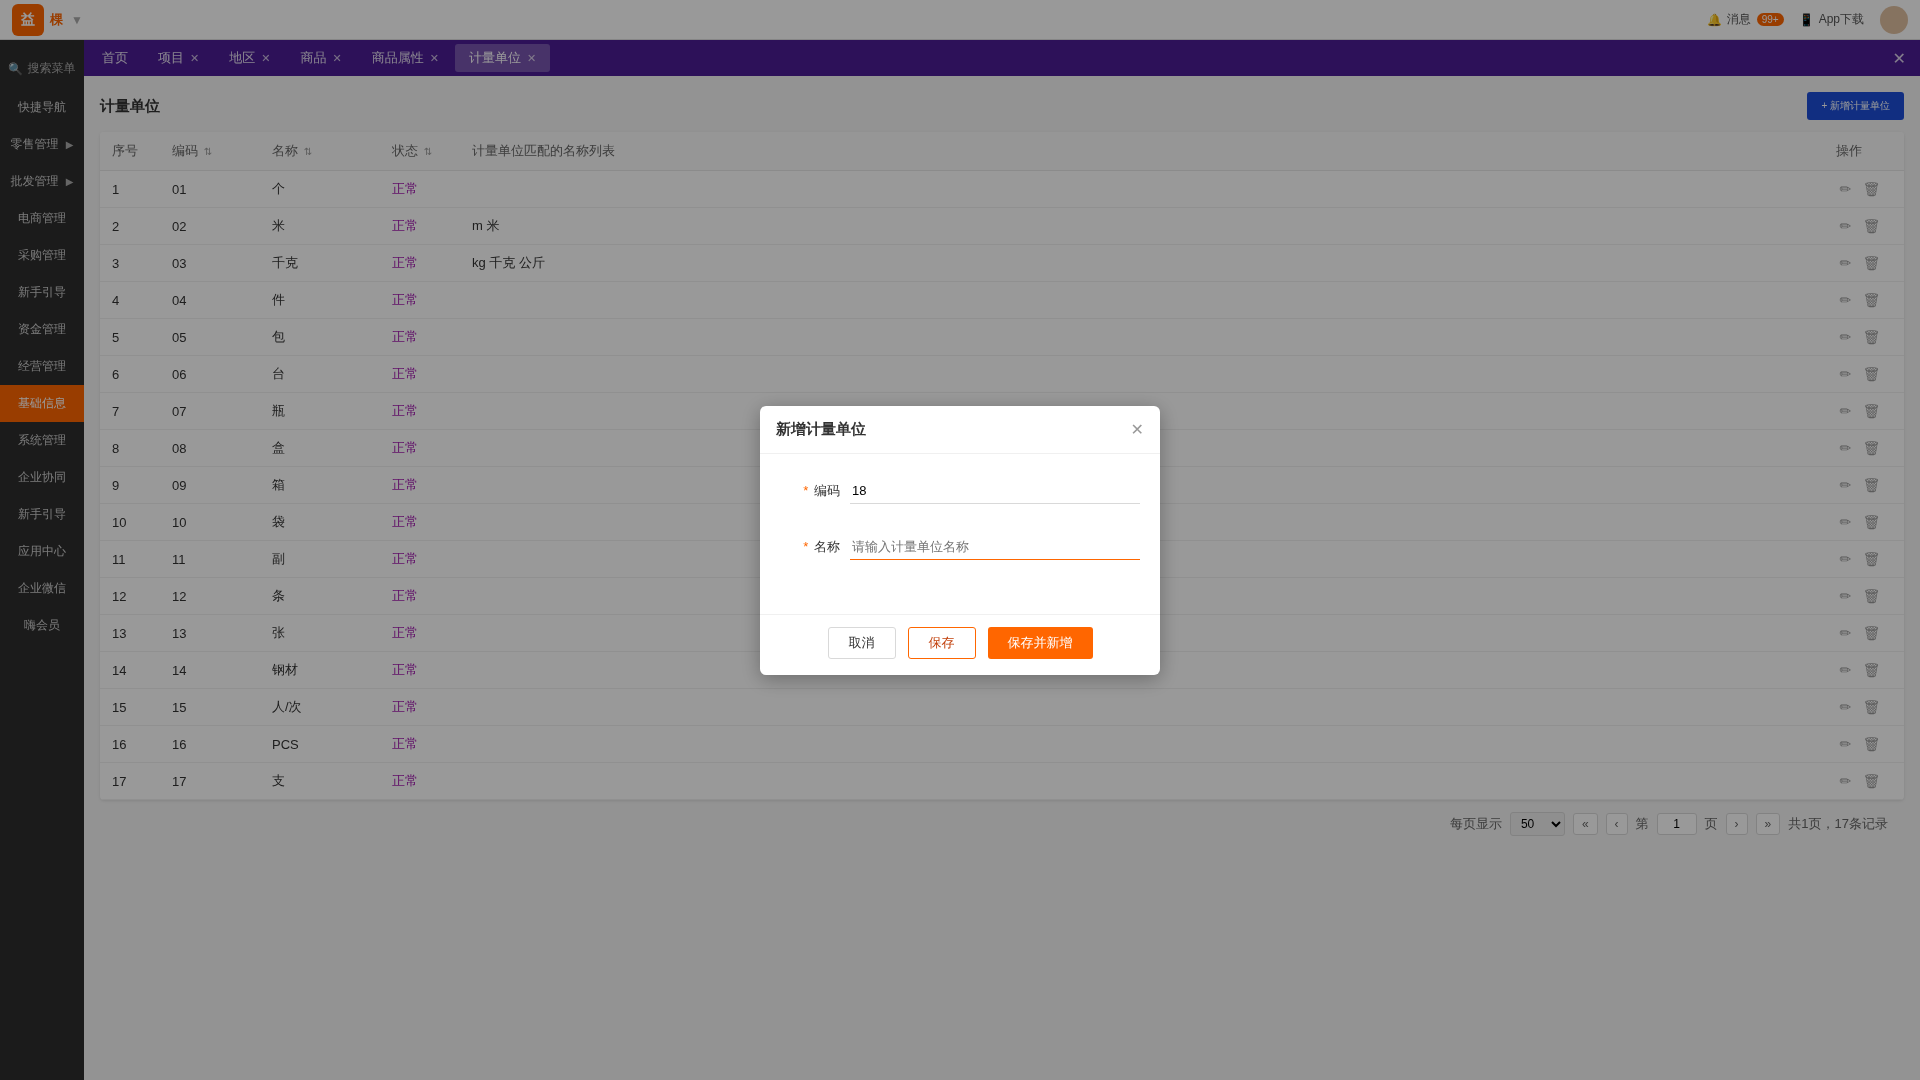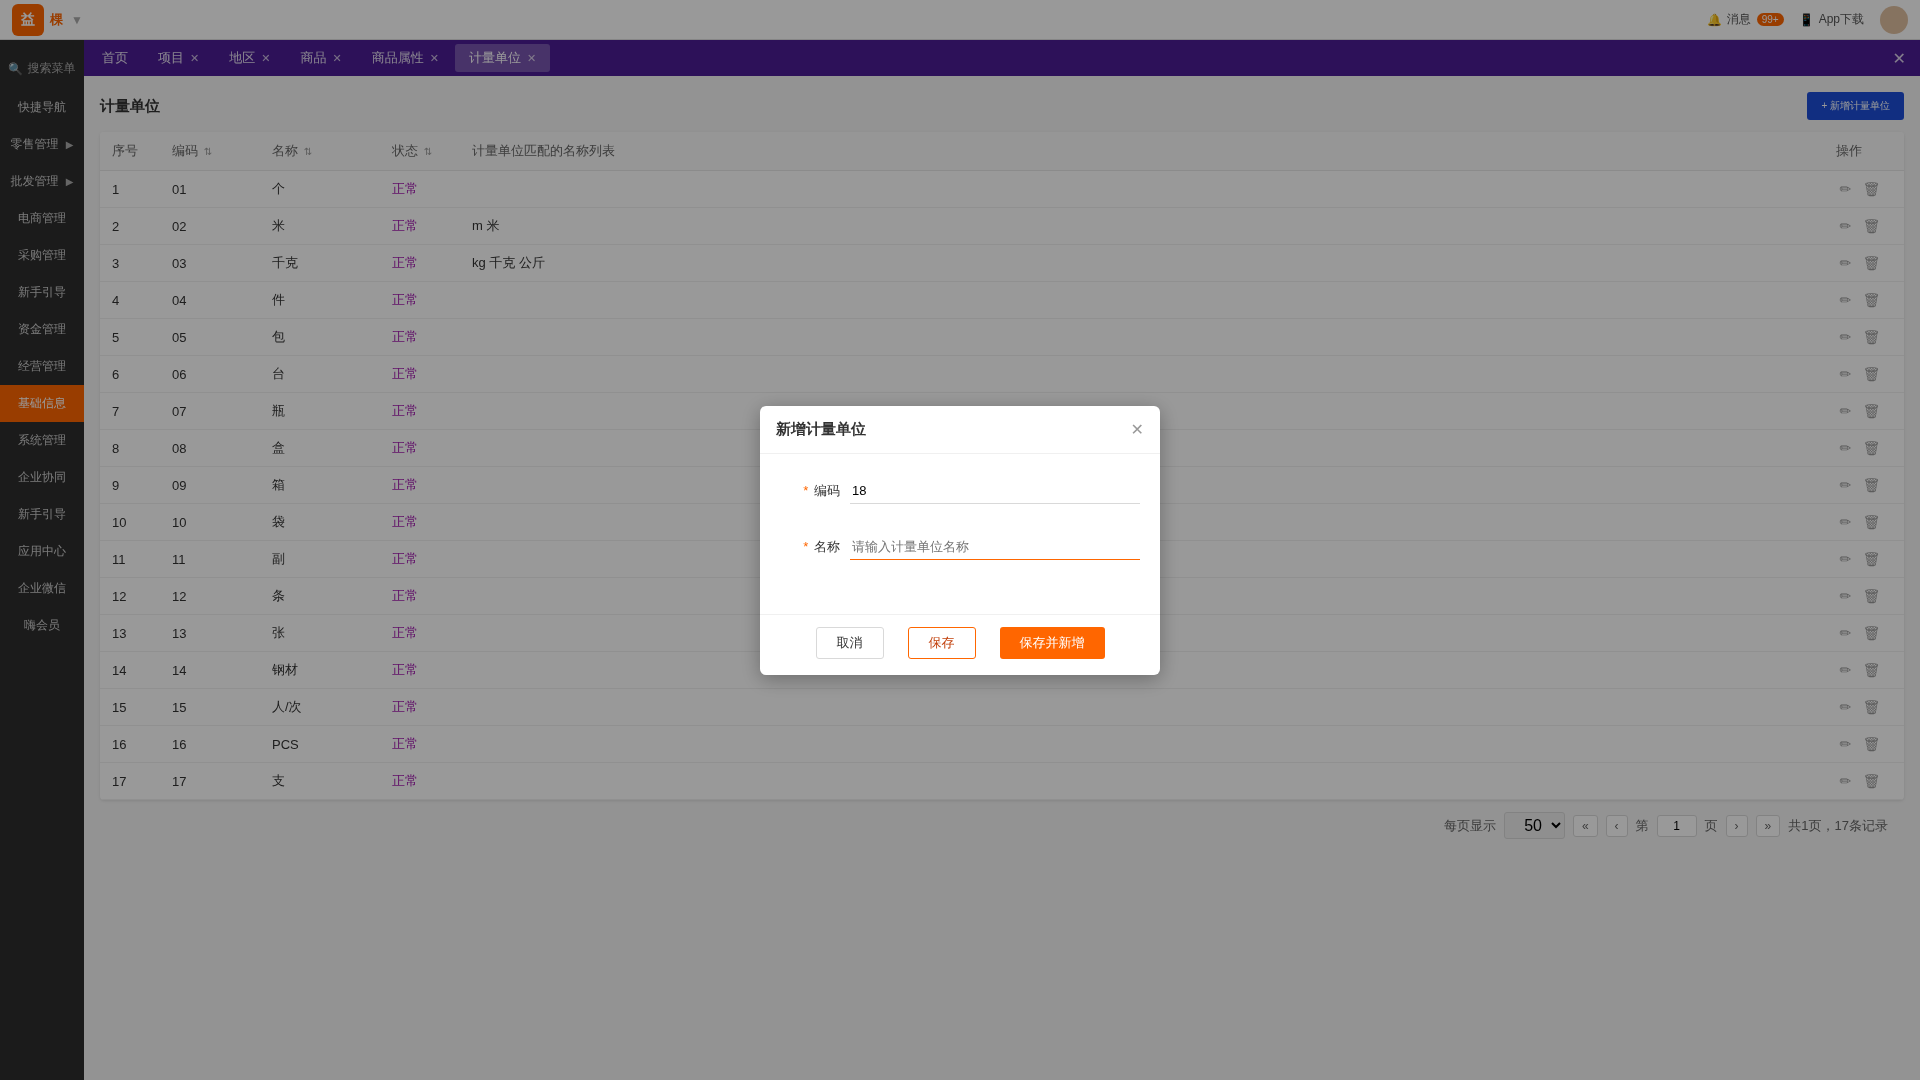--- a/index.html
+++ b/index.html
@@ -47,39 +47,39 @@
     
     .data-table { width: 100%; background: #fff; border-collapse: collapse; border-radius: 4px; overflow: hidden; box-shadow: 0 1px 3px rgba(0,0,0,0.1); }
     .data-table th { background: #fafafa; border-bottom: 1px solid #e8e8e8; padding: 10px 12px; text-align: left; font-weight: normal; color: #666; font-size: 13px; }
     .data-table td { padding: 9px 12px; border-bottom: 1px solid #f0f0f0; font-size: 13px; color: #333; }
     .sort-icon { font-size: 10px; color: #999; margin-left: 2px; }
     .status-normal { color: #a21caf; }
     .action-btn { color: #999; cursor: pointer; margin-right: 8px; font-size: 14px; }
 
     
     .pagination { display: flex; justify-content: flex-end; align-items: center; padding: 12px 16px; gap: 8px; font-size: 13px; color: #666; }
-    .page-size-select { border: 1px solid #d9d9d9; padding: 3px 6px; border-radius: 3px; font-size: 16px; text-align: right; }
+    .page-size-select { border: 1px solid #d9d9d9; padding: 3px 6px; border-radius: 3px; font-size: 12px; }
     .page-btn { border: 1px solid #d9d9d9; background: #fff; padding: 3px 8px; border-radius: 3px; cursor: pointer; color: #666; font-size: 12px; }
     .page-input { border: 1px solid #d9d9d9; width: 40px; text-align: center; padding: 3px; border-radius: 3px; font-size: 12px; }
 
     
     .overlay { position: fixed; top: 0; left: 0; width: 1920px; height: 1080px; background: rgba(0,0,0,0.4); z-index: 1000; display: flex; align-items: center; justify-content: center; }
 
     
     .dialog { background: #fff; border-radius: 6px; width: 400px; box-shadow: 0 4px 20px rgba(0,0,0,0.3); }
     .dialog-header { padding: 14px 16px; border-bottom: 1px solid #f0f0f0; display: flex; justify-content: space-between; align-items: center; }
     .dialog-title { font-size: 15px; font-weight: bold; color: #333; }
     .dialog-close { cursor: pointer; color: #999; font-size: 16px; background: none; border: none; }
     .dialog-body { padding: 24px 20px; }
     .form-row { display: flex; align-items: center; margin-bottom: 30px; }
     .form-label { width: 60px; text-align: right; font-size: 13px; color: #333; margin-right: 10px; }
     .required-star { color: #f60; margin-right: 2px; }
     .form-input { flex: 1; border: none; border-bottom: 1px solid #d9d9d9; padding: 5px 2px; font-size: 13px; outline: none; }
     .form-input.active-input { border-bottom-color: #f60; }
-    .dialog-footer { padding: 12px 20px 16px; display: flex; justify-content: center; gap: 24px; border-top: 1px solid #f0f0f0; }
+    .dialog-footer { padding: 12px 20px 16px; display: flex; justify-content: center; gap: 12px; border-top: 1px solid #f0f0f0; }
     .btn-cancel { border: 1px solid #d9d9d9; background: #fff; padding: 6px 20px; border-radius: 3px; cursor: pointer; font-size: 13px; color: #333; }
     .btn-save { border: 1px solid #f60; background: #fff; color: #c2410c; padding: 6px 20px; border-radius: 3px; cursor: pointer; font-size: 13px; }
     .btn-save-new { background: #f60; color: #fff; border: none; padding: 6px 20px; border-radius: 3px; cursor: pointer; font-size: 13px; }
 
     .col-seq { width: 60px; }
     .col-code { width: 100px; }
     .col-name { width: 120px; }
     .col-status { width: 80px; }
     .col-match { }
     .col-action { width: 80px; text-align: center; }

